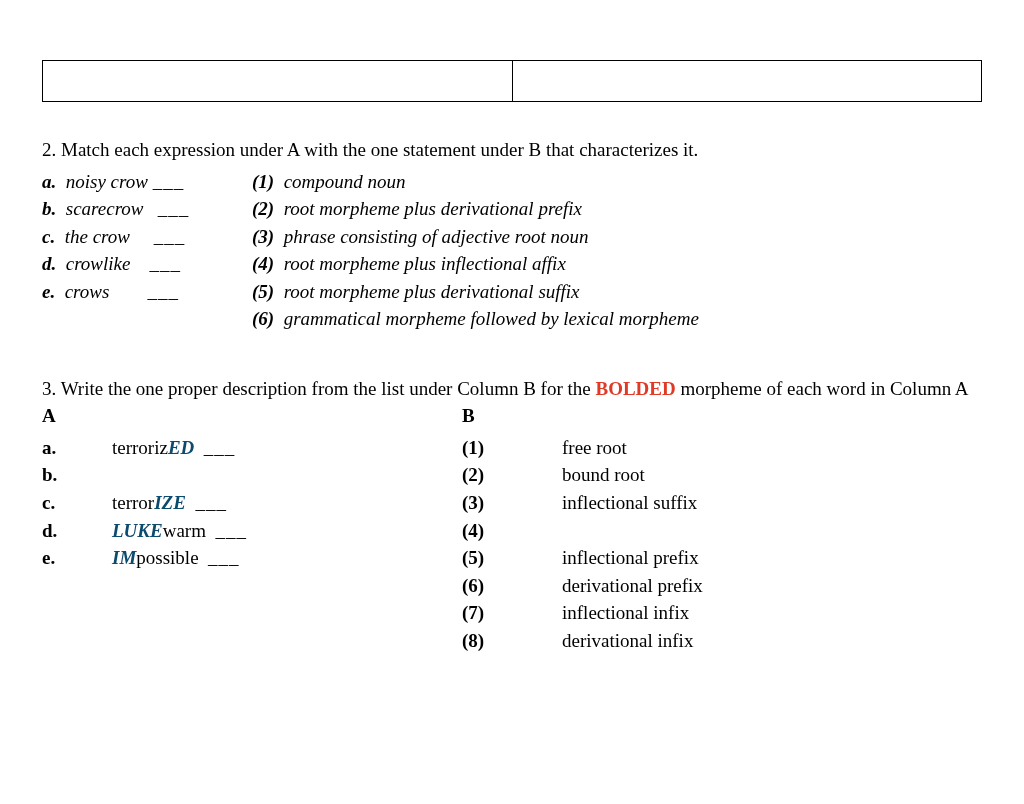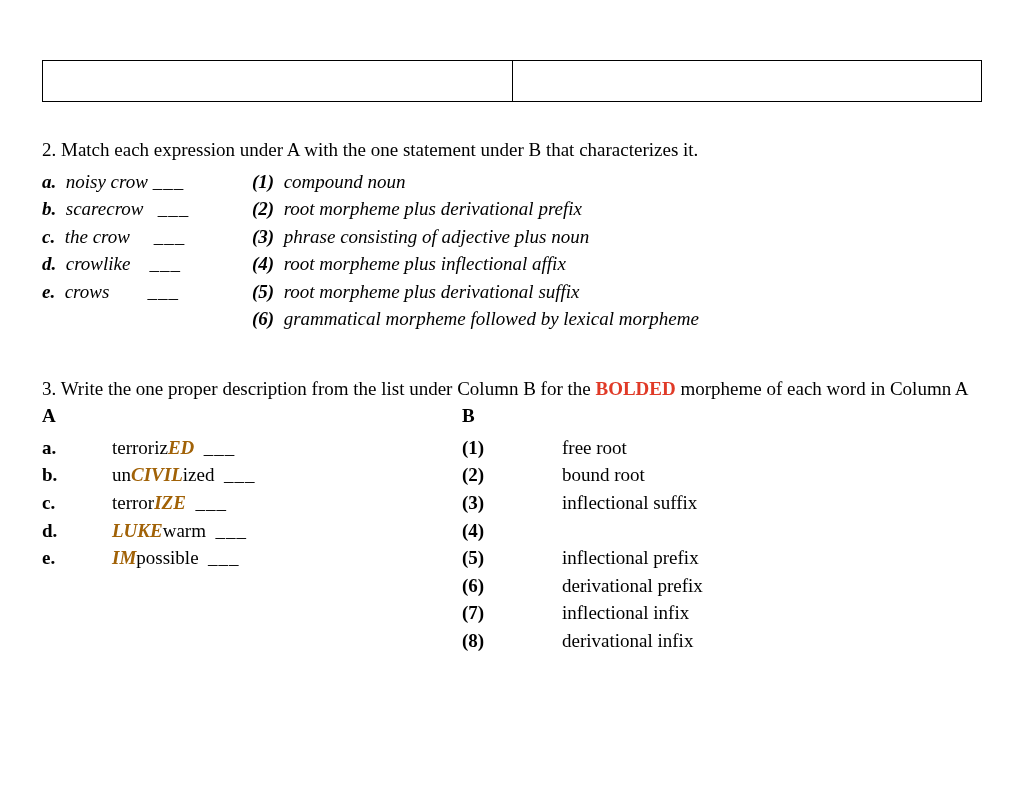--- a/index.html
+++ b/index.html
@@ -38,21 +38,21 @@
   .q2-right-col {
     display:inline-block;
     flex:1;
   }
   .blank {
     display:inline-block;
     letter-spacing: 1px;
   }
   .bold { font-weight: bold; }
   .red  { color: #e03a27; }
-  .redbold { color: #a16207; font-weight: bold; font-style: italic; }
+  .redbold { color: #0c4a6e; font-weight: bold; font-style: italic; }
 
   .q3-prompt { }
   .q3-cols { display:flex; }
   .q3-A { width: 420px; }
   .q3-B { flex:1; }
   .q3-row { display:flex; }
   .q3-marker { display:inline-block; width:70px; font-weight:bold;}
   .q3-word   { display:inline-block; }
   .q3-Bmarker{ display:inline-block; width:100px; font-weight:bold;}
   .q3-Bdesc  { display:inline-block; }
@@ -102,21 +102,21 @@
       </div>
 
       <div class="q2-row">
         <div class="q2-left-col">
           <span class="bold">c.</span>&nbsp;
           <span>the crow</span>&nbsp;&nbsp;&nbsp;&nbsp;
           <span class="blank">___</span>
         </div>
         <div class="q2-right-col">
           <span class="bold">(3)</span>&nbsp;
-          <span>phrase consisting of adjective plus noun</span>
+          <span>phrase consisting of adjective root noun</span>
         </div>
       </div>
 
       <div class="q2-row">
         <div class="q2-left-col">
           <span class="bold">d.</span>&nbsp;
           <span>crowlike</span>&nbsp;&nbsp;&nbsp;
           <span class="blank">___</span>
         </div>
         <div class="q2-right-col">
@@ -161,24 +161,20 @@
         <div class="q3-row">
           <span class="q3-marker">a.</span>
           <span class="q3-word">
             <span>terroriz</span><span class="redbold">ED</span><span></span>
             &nbsp;<span class="blank">___</span>
           </span>
         </div>
 
         <div class="q3-row">
           <span class="q3-marker">b.</span>
-          <span class="q3-word">
-            <span>un</span><span class="redbold">CIVIL</span><span>ized</span>
-            &nbsp;<span class="blank">___</span>
-          </span>
         </div>
 
         <div class="q3-row">
           <span class="q3-marker">c.</span>
           <span class="q3-word">
             <span>terror</span><span class="redbold">IZE</span><span></span>
             &nbsp;<span class="blank">___</span>
           </span>
         </div>
 

